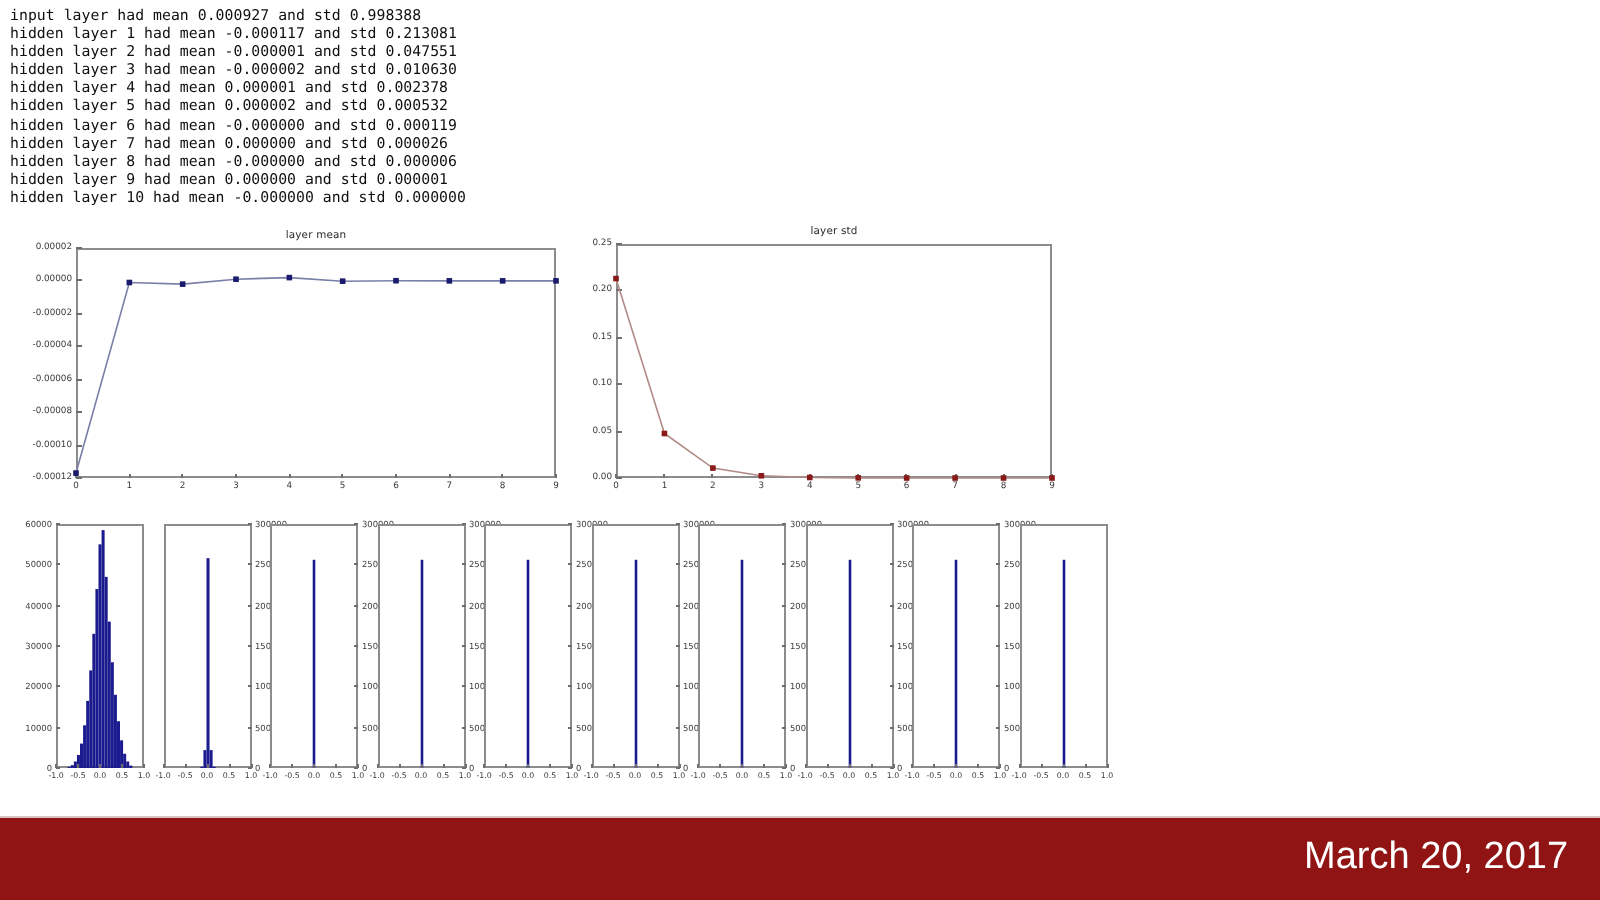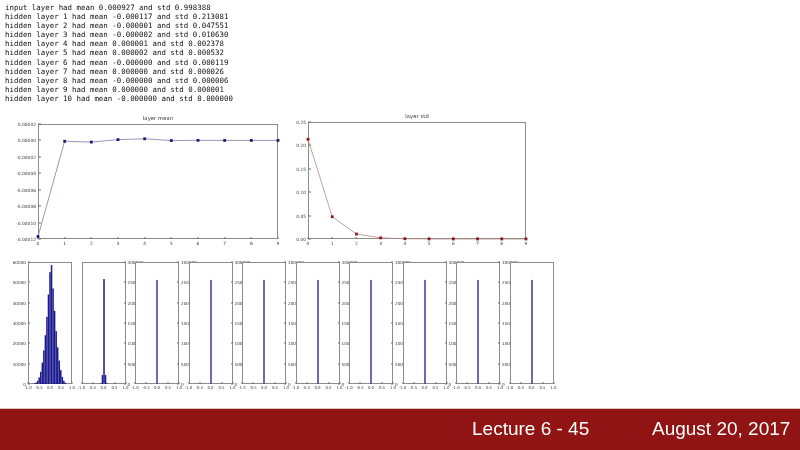--- a/index.html
+++ b/index.html
@@ -656,17 +656,16 @@
         <div class="hist-xtick-mark" style="left: 22px;"></div>
         <div class="hist-xtick-label" style="left: 33px;">0.5</div>
         <div class="hist-xtick-mark" style="left: 33px;"></div>
         <div class="hist-xtick-label" style="left: 44px;">1.0</div>
         <div class="hist-xtick-mark" style="left: 44px;"></div>
       </div>
     </div>
 
   <div id="footer-banner">
     <div class="hairline" style="top:0;"></div>
-    <div id="footer-lecture">Lecture 6 - 45</div>
-    <div id="footer-date">August 20, 2017</div>
+    <div id="footer-date">March 20, 2017</div>
   </div>
 
 </div>
 
 </body></html>

